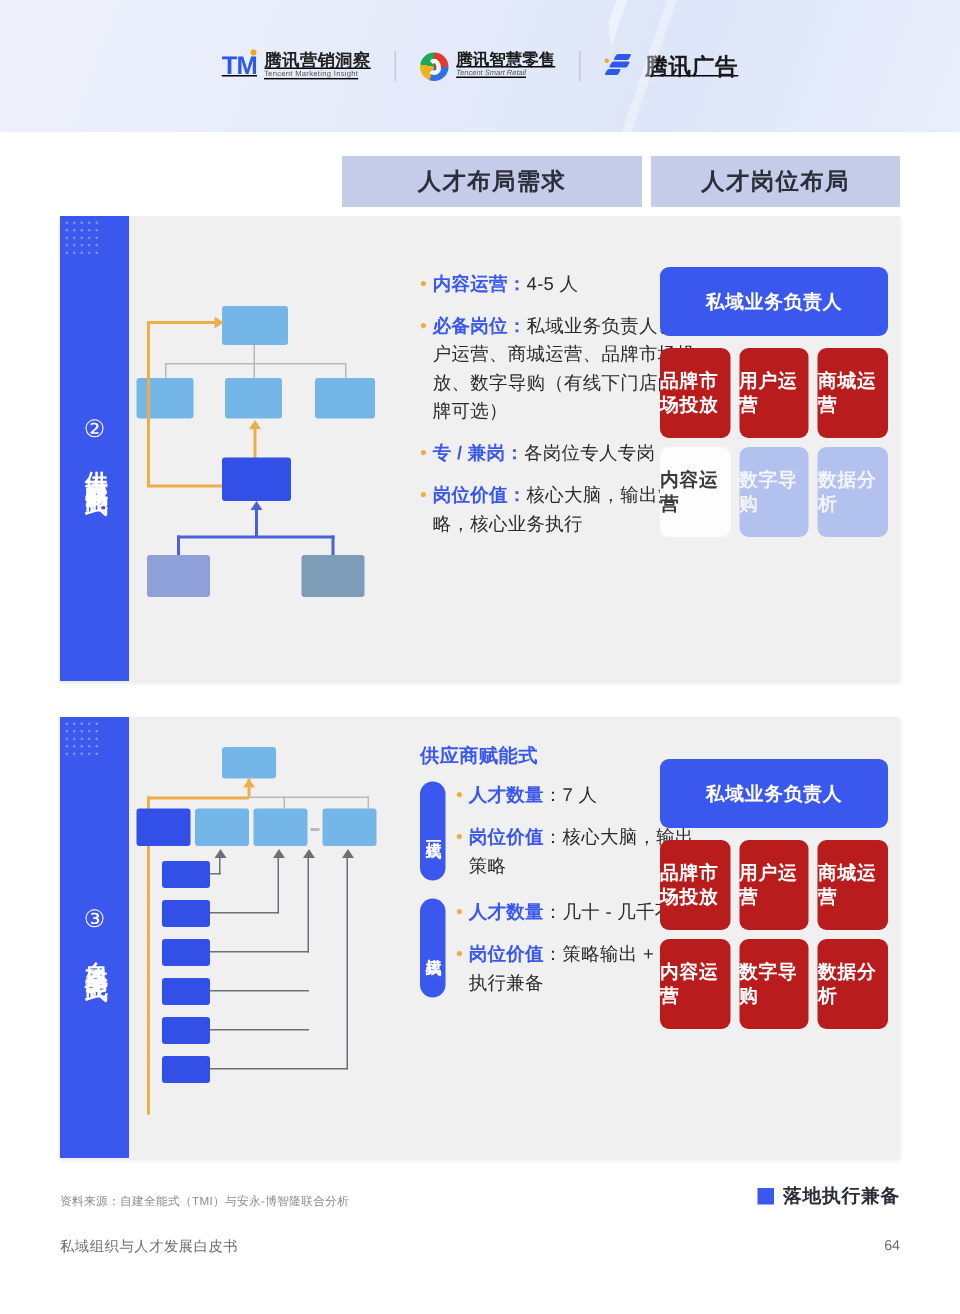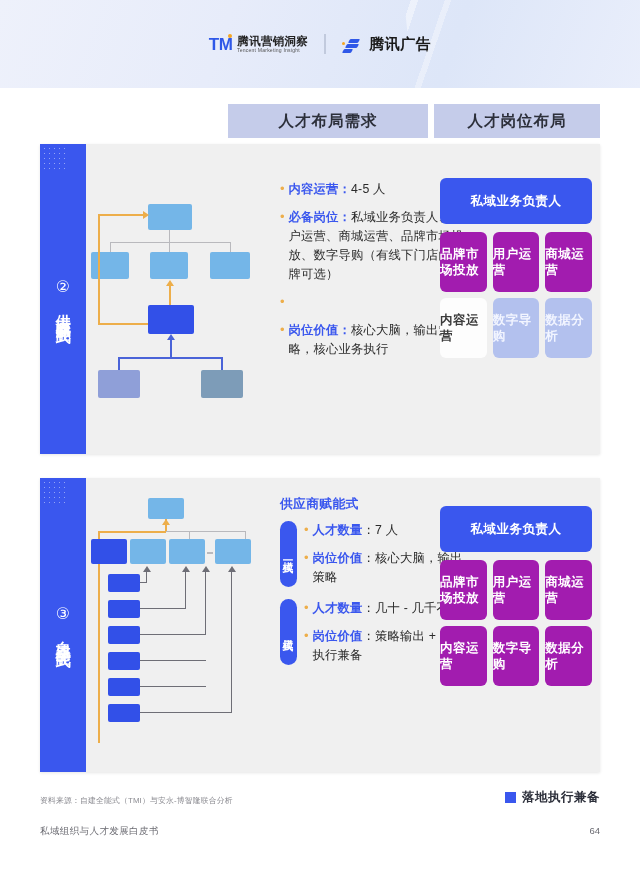--- a/index.html
+++ b/index.html
@@ -21,21 +21,21 @@
     content:""; position:absolute; right:-30px; top:-60px; width:260px; height:220px;
     background: linear-gradient(115deg, rgba(255,255,255,.55) 0 8px, transparent 8px 26px,
                 rgba(255,255,255,.45) 26px 33px, transparent 33px 58px,
                 rgba(255,255,255,.35) 58px 64px, transparent 64px 96px);
     transform: rotate(-6deg);
   }
   .logos{
     position:absolute; left:0; top:0; width:640px; height:88px;
     display:flex; align-items:center; justify-content:center; gap:0;
   }
-  .logo-cell{ display:flex; align-items:flex-end; gap:5px; padding:0 16px; }
+  .logo-cell{ display:flex; align-items:flex-start; gap:5px; padding:0 16px;text-decoration:underline; }
   .divider-v{ width:1px; height:20px; background:#b9c2d6; opacity:.8; }
 
   .tmi-mark{ display:flex; align-items:flex-end; position:relative; }
   .tmi-mark .tmi-txt{
     font-weight:bold; font-size:17px; color:#2f58e8; letter-spacing:-.5px;
     font-family:"Liberation Sans", sans-serif; line-height:1;
   }
   .tmi-dot{ position:absolute; right:0px; top:-2px; width:4px;height:4px;border-radius:50%;background:#f5a623; }
   .logo-cn{ font-size:11.5px; font-weight:bold; color:#222; line-height:1.05; letter-spacing:.3px; }
   .logo-en{ font-size:5.2px; color:#555; line-height:1.2; letter-spacing:.2px; transform:scale(.98); transform-origin:left; }
@@ -141,21 +141,21 @@
     height:46px; border-radius:6px; background:#3a57ee; color:#fff;
     display:flex; align-items:center; justify-content:center;
     font-size:12.5px; font-weight:bold; letter-spacing:.5px; margin-bottom:8px;
   }
   .job-grid{ display:grid; grid-template-columns:repeat(3,1fr); gap:6px; }
   .job{
     height:60px; border-radius:6px; display:flex; flex-direction:column;
     align-items:center; justify-content:center; font-size:12.5px; font-weight:bold;
     line-height:1.3; letter-spacing:.5px;
   }
-  .job.solid{ background:#a21caf; color:#fff; }
+  .job.solid{ background:#b91c1c; color:#fff; }
   .job.pale { background:#b3c1ee; color:#f2f5ff; }
   .job.white{ background:#fdfdfd; color:#3b3b3b; }
 
   
   .source{
     position:absolute; left:40px; top:795px; font-size:7.8px; color:#8a8a90; letter-spacing:.2px;
   }
   .legend{
     position:absolute; right:40px; top:789px; display:flex; align-items:center; gap:6px;
     font-size:12.5px; font-weight:bold; color:#2c2f3a; letter-spacing:.5px;
@@ -178,20 +178,27 @@
           <span class="tmi-dot"></span>
         </div>
         <div>
           <div class="logo-cn">腾讯营销洞察</div>
           <div class="logo-en">Tencent Marketing Insight</div>
         </div>
       </div>
 
       <div class="divider-v"></div>
 
+      <div class="logo-cell">
+        <div class="tsr-mark"></div>
+        <div>
+          <div class="tsr-cn">腾讯智慧零售</div>
+          <div class="tsr-en">Tencent Smart Retail</div>
+        </div>
+      </div>
 
       <div class="divider-v"></div>
 
       <div class="logo-cell">
         <div class="ad-mark">
           <i class="ad-s1"></i>
             <i class="ad-s2"></i>
             <i class="ad-s3"></i>
             <span class="ad-dot"></span>
         </div>
@@ -252,20 +259,21 @@
         <div class="bullet-row">
           <span class="bdot">•</span>
           <span class="btxt"><span class="k">内容运营：</span><span>4-5 人</span></span>
         </div>
         <div class="bullet-row">
           <span class="bdot">•</span>
           <span class="btxt"><span class="k">必备岗位：</span><span>私域业务负责人、用户运营、商城运营、品牌市场投放、数字导购（有线下门店的品牌可选）</span></span>
         </div>
         <div class="bullet-row">
           <span class="bdot">•</span>
+          <span class="btxt"><span class="k">专 / 兼岗：</span><span>各岗位专人专岗</span></span>
         </div>
         <div class="bullet-row">
           <span class="bdot">•</span>
           <span class="btxt"><span class="k">岗位价值：</span><span>核心大脑，输出策略，核心业务执行</span></span>
         </div>
       </div>
 
       <div class="jobcol">
         <div class="job-lead">私域业务负责人</div>
         <div class="job-grid">

